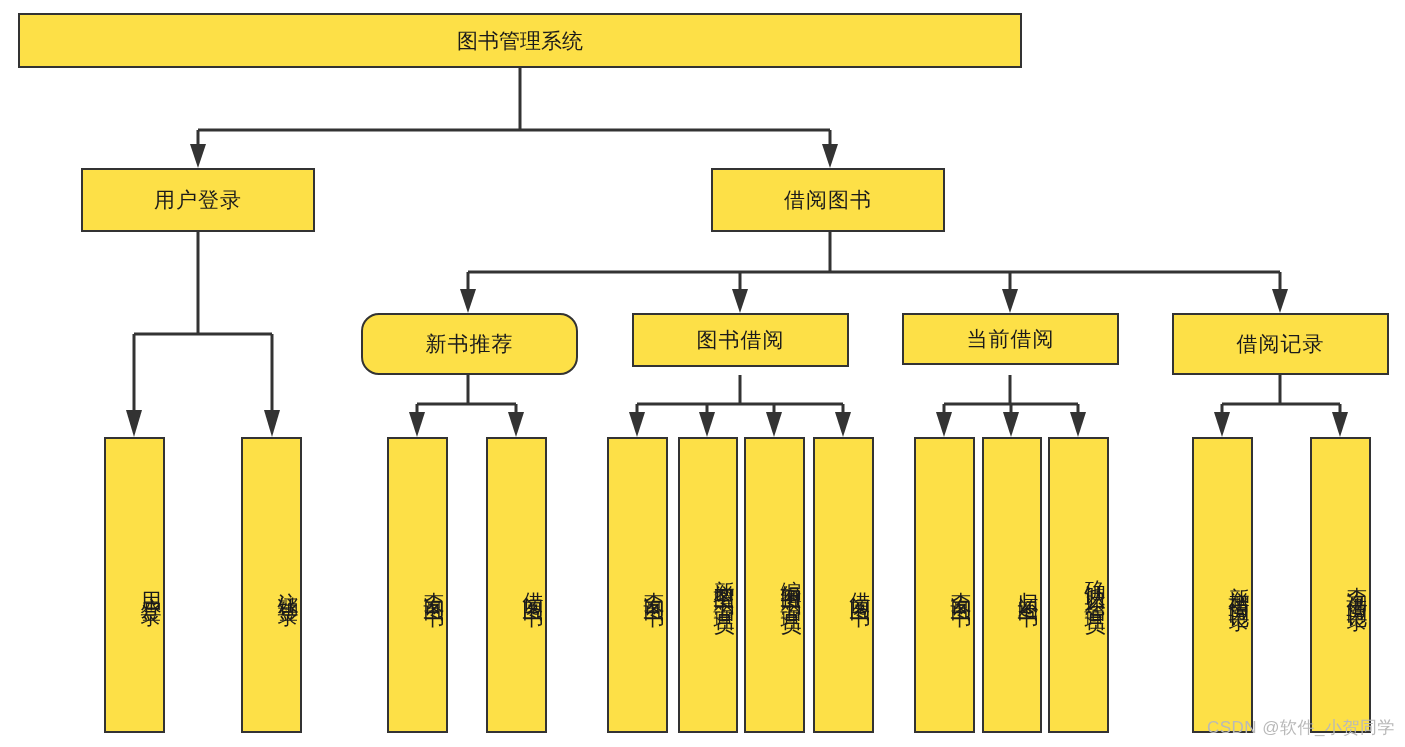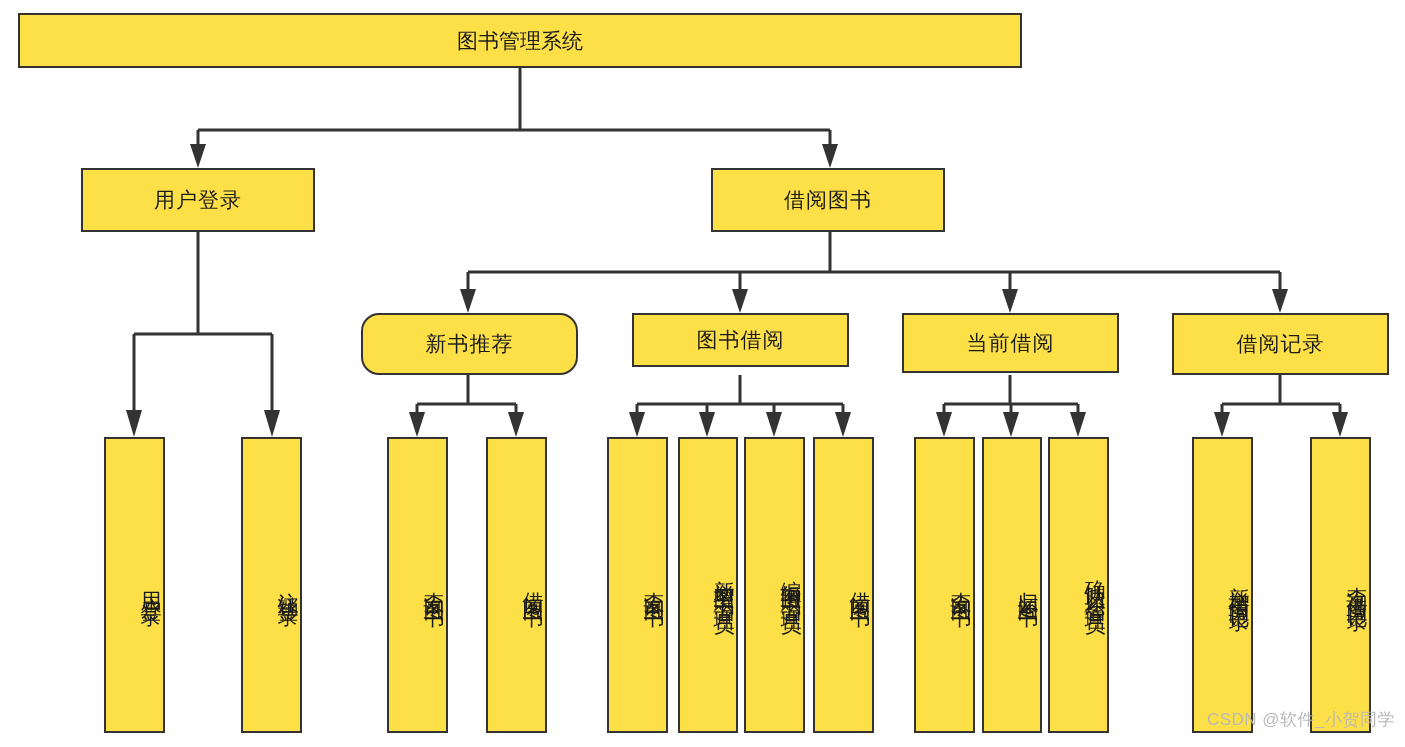--- a/index.html
+++ b/index.html
@@ -62,21 +62,21 @@
     stroke: #333333;
     stroke-width: 3;
     fill: none;
   }
   .arrowhead {
     fill: #333333;
   }
   #watermark {
     position: absolute;
     right: 10px;
-    bottom: 16px;
+    bottom: 8px;
     font-size: 17px;
     color: #b9b9b9;
     letter-spacing: 0.5px;
     white-space: nowrap;
   }
 </style>
 </head>
 <body>
 
 <div id="canvas">
@@ -157,21 +157,21 @@
   <div class="node h" style="left:711px; top:168px; width:234px; height:64px;">
     <span>借阅图书</span>
   </div>
 
   <div class="node h" style="left:361px; top:313px; width:217px; height:62px;border-radius:18px;">
     <span>新书推荐</span>
   </div>
   <div class="node h" style="left:632px; top:313px; width:217px; height:54px;">
     <span>图书借阅</span>
   </div>
-  <div class="node h" style="left:902px; top:313px; width:217px; height:60px;">
+  <div class="node h" style="left:902px; top:313px; width:217px; height:52px;">
     <span>当前借阅</span>
   </div>
   <div class="node h" style="left:1172px; top:313px; width:217px; height:62px;">
     <span>借阅记录</span>
   </div>
 
   <div class="node v" style="left:104px; top:437px; width:61px; height:296px;">
     <span class="vtxt">用户登录</span>
   </div>
   <div class="node v" style="left:241px; top:437px; width:61px; height:296px;">

